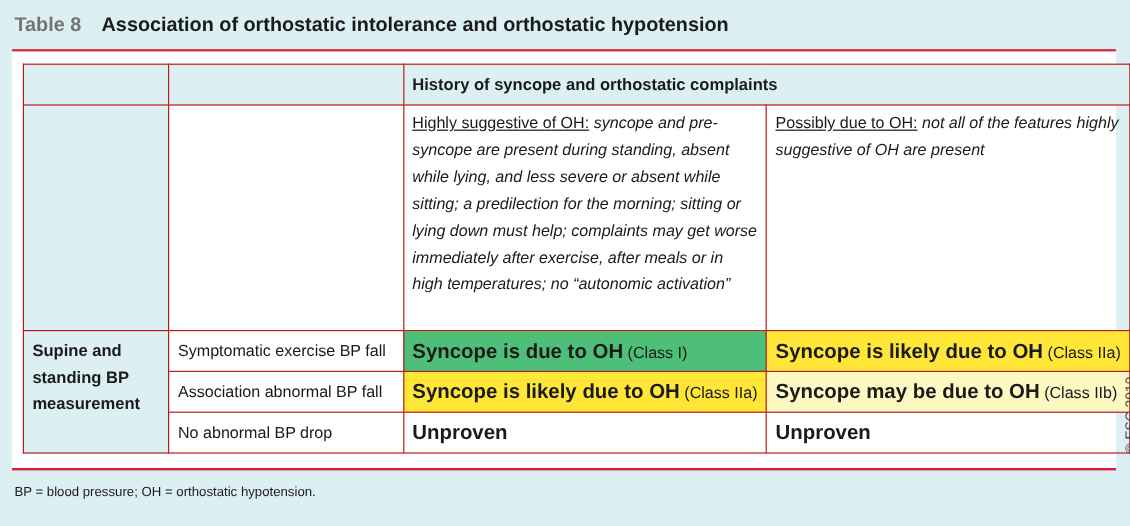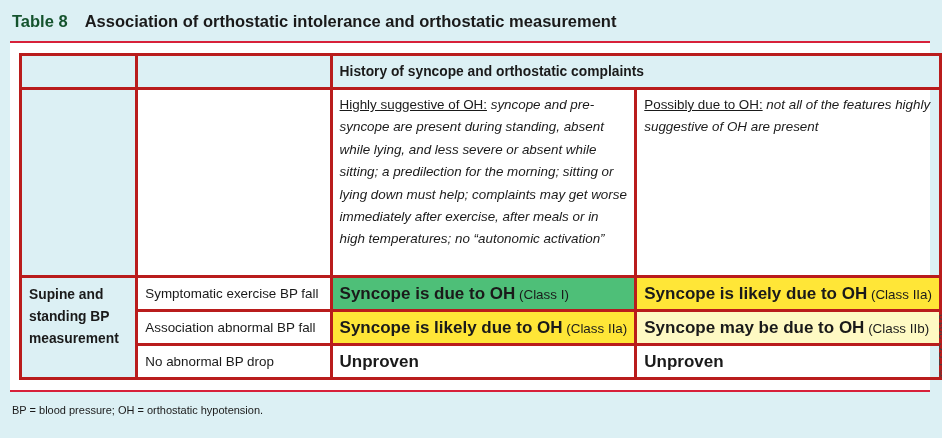--- a/index.html
+++ b/index.html
@@ -1,46 +1,46 @@
 <!DOCTYPE html>
 <html><head>
 <meta charset="utf-8">
 <style>
   html, body { margin:0; padding:0; }
   body {
     width:942px; height:438px; background:#dcf0f4; position:relative; overflow:hidden;
     font-family: "Liberation Sans", "DejaVu Sans", sans-serif; color:#1a1a1a;
   }
   .title-bar { position:absolute; left:12px; top:9px; height:24px; display:flex; align-items:center; font-weight:bold; font-size:16.5px; }
-  .title-num { color:#14532d; margin-right:17px; }
+  .title-num { color:#737373; margin-right:17px; }
   .title-text { color:#1a1a1a; }
   .red-top { position:absolute; left:10px; top:41px; width:920px; height:2px; background:#d7213a; }
   .card { position:absolute; left:10px; top:43px; width:920px; height:348px; background:#ffffff; }
   .red-bottom { position:absolute; left:10px; top:390px; width:920px; height:2px; background:#d7213a; }
   table { position:absolute; left:19px; top:53px; border-collapse:collapse; font-size:13.4px; }
-  td { border:3px solid #b91c1c; padding:0 7px; vertical-align:top; }
+  td { border:1px solid #b91c1c; padding:0 7px; vertical-align:top; }
   .blue { background:#dcf0f4; }
   .hdr { font-weight:bold; font-size:13.8px; vertical-align:middle; }
   .desc { font-style:italic; line-height:22.4px; padding-top:4px; padding-bottom:4px; }
   .u { text-decoration:underline; font-style:normal; }
   .rowlabel { font-weight:bold; font-size:13.8px; line-height:22px; padding-top:6px; }
   .cell { vertical-align:middle; white-space:nowrap; }
   .b { font-weight:bold; font-size:17px; }
   .green { background:#4ebf78; }
   .yellow { background:#ffe637; }
   .orange { background:#fef9c3; }
   .footnote { position:absolute; left:12px; top:404px; font-size:11px; color:#1a1a1a; }
   .copyright { position:absolute; left:937px; top:378px; transform:rotate(-90deg); transform-origin:left top; font-size:11.5px; color:#444; white-space:nowrap; }
 </style>
 </head>
 <body>
 
 <div class="title-bar">
   <span class="title-num">Table 8</span>
-  <span class="title-text">Association of orthostatic intolerance and orthostatic measurement</span>
+  <span class="title-text">Association of orthostatic intolerance and orthostatic hypotension</span>
 </div>
 <div class="red-top"></div>
 <div class="card"></div>
 
 <table>
   <tbody>
       <tr style="height:34px">
     <td class="blue" style="width:141px"></td>
     <td class="blue" style="width:195px"></td>
     <td class="blue hdr" colspan="2">History of syncope and orthostatic complaints</td>

